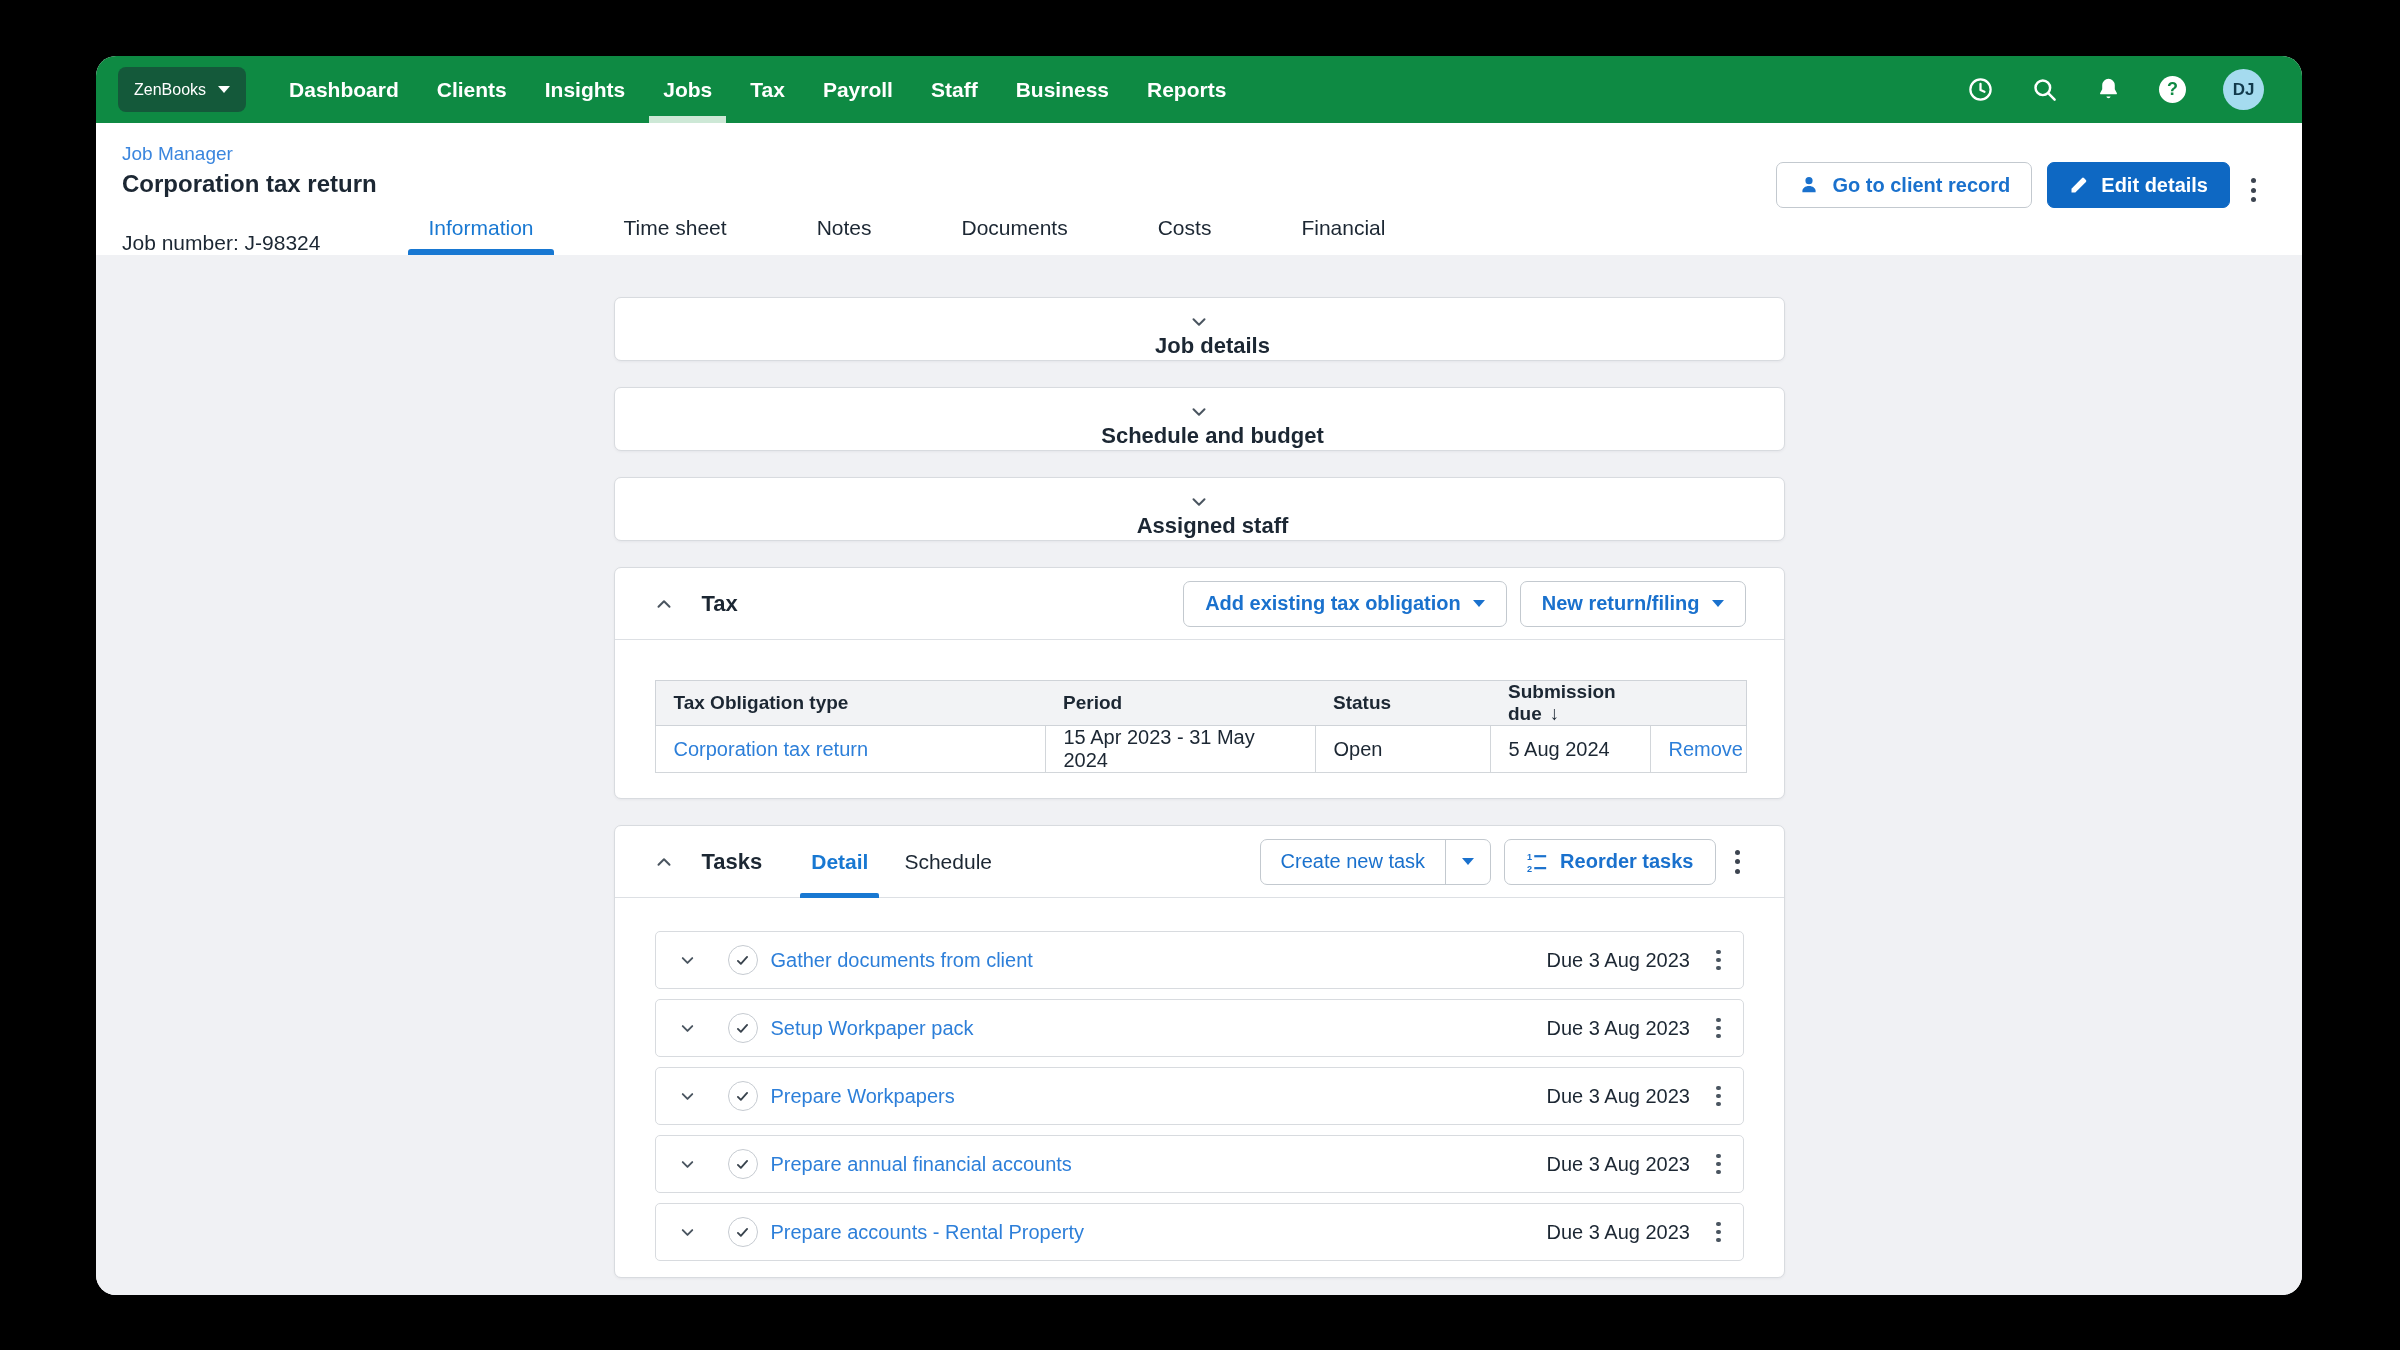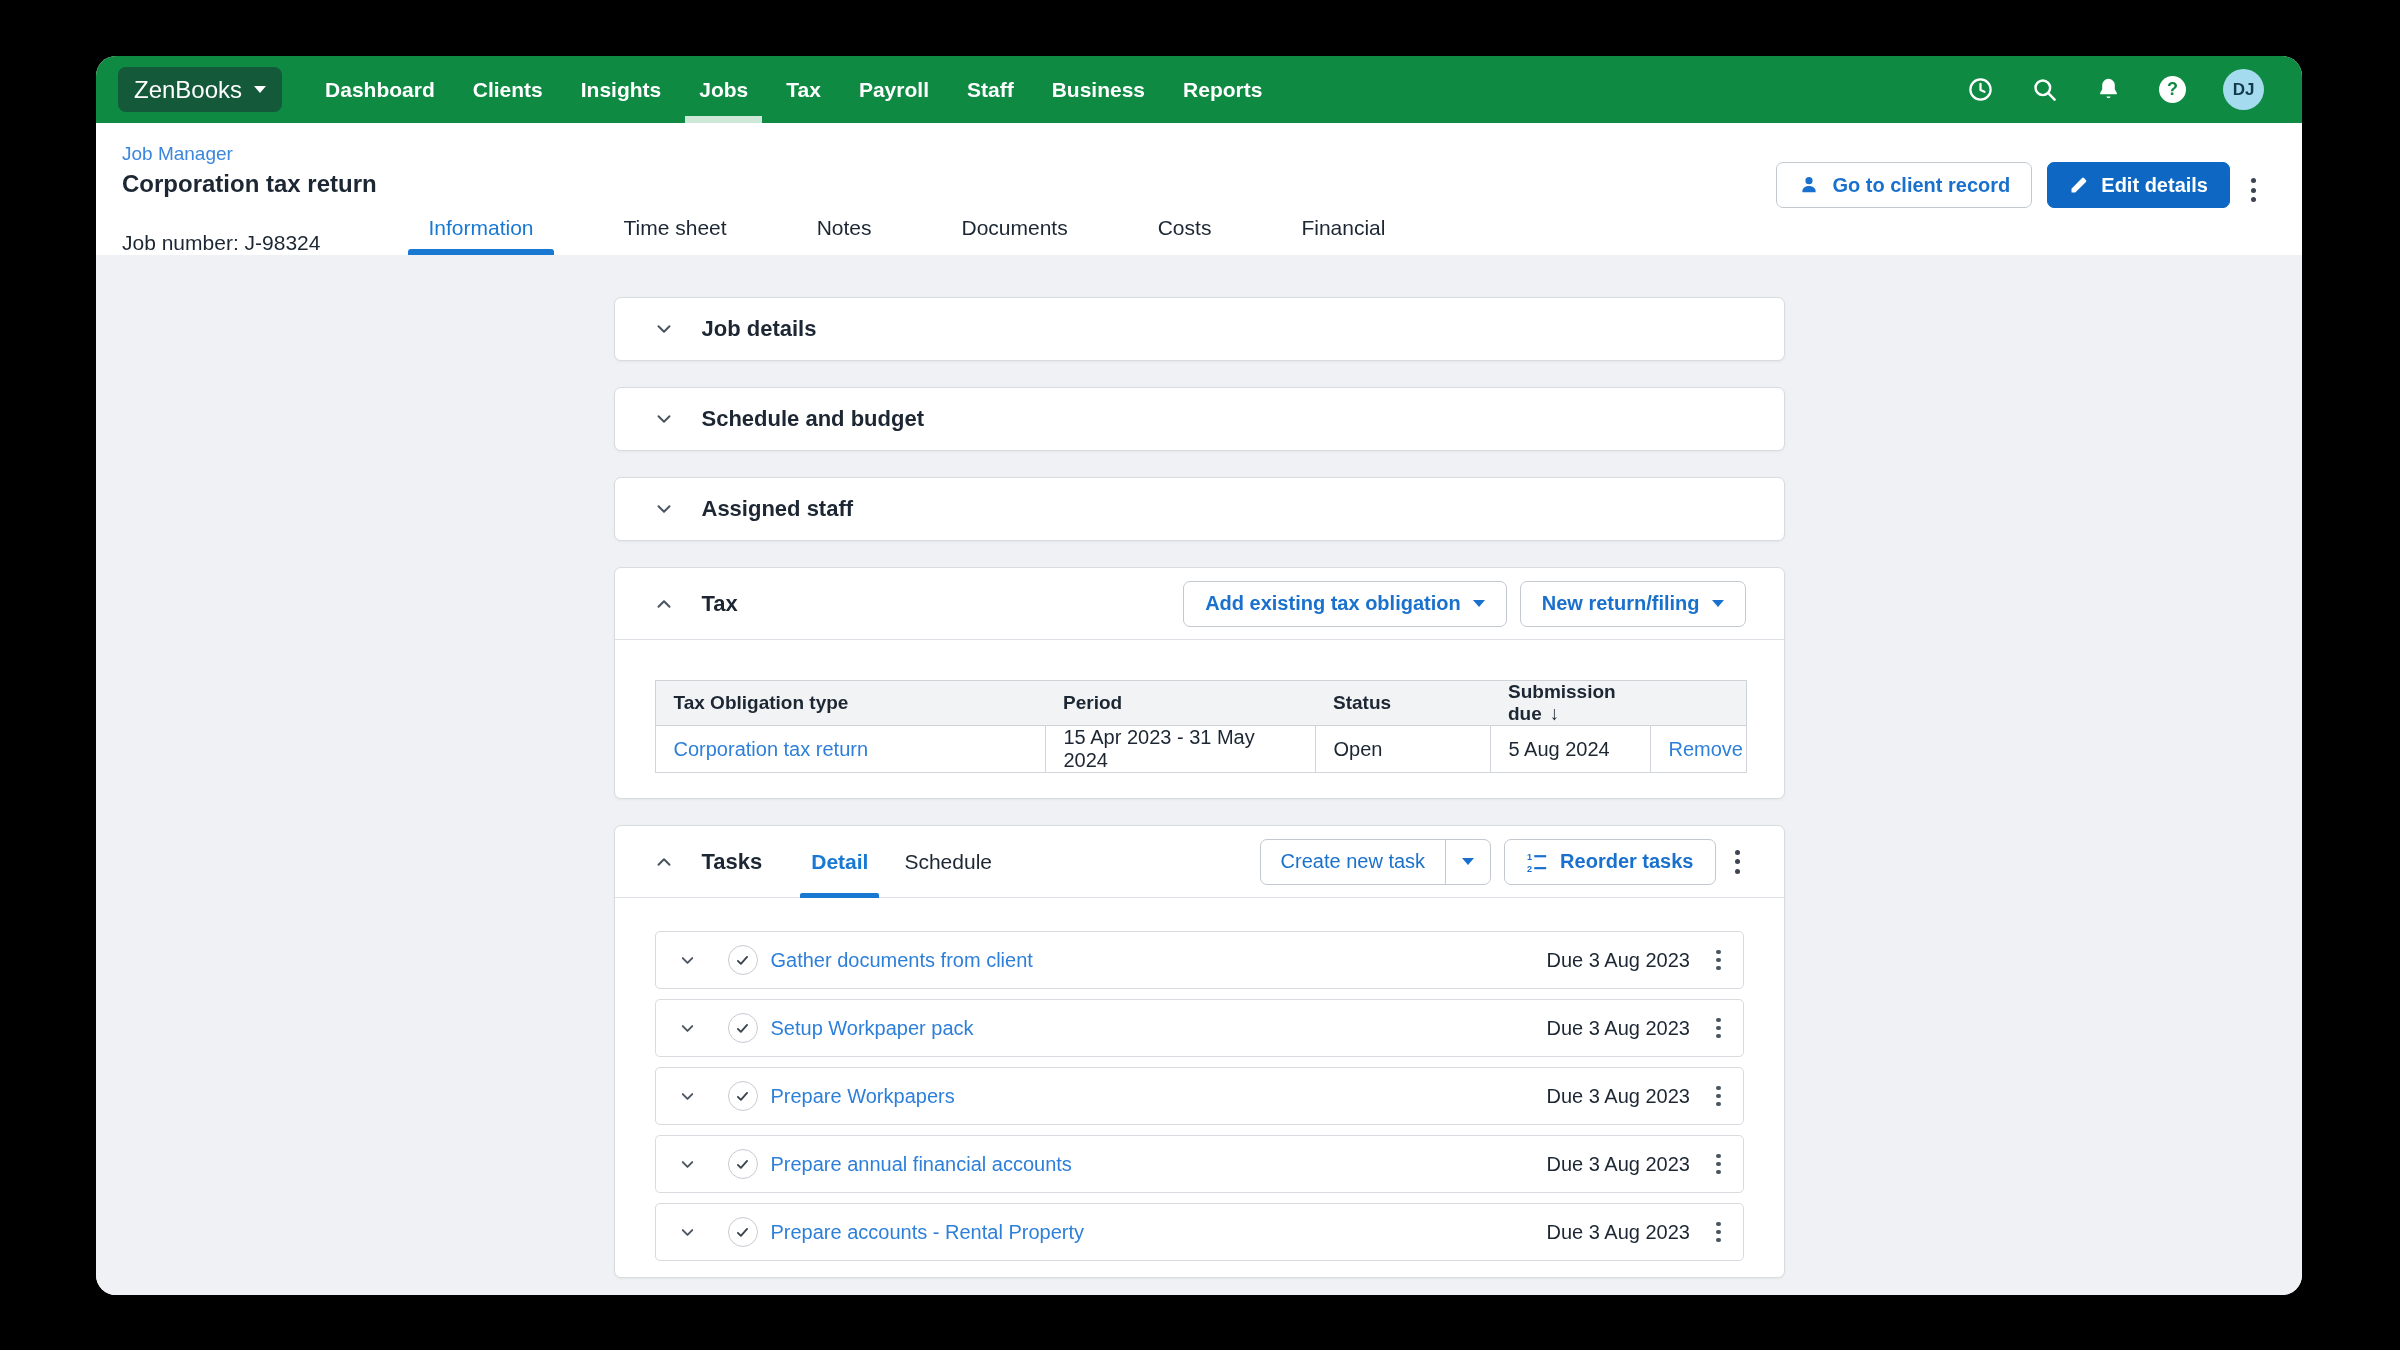--- a/index.html
+++ b/index.html
@@ -4,21 +4,21 @@
 <style>
   * { box-sizing: border-box; margin: 0; padding: 0; }
   html,body { width: 2400px; height: 1350px; }
   body { background:#000; font-family:"Liberation Sans", sans-serif; position:relative; }
 
   .card { position:absolute; left:96px; top:56px; width:2206px; height:1239px;
           background:#fff; border-radius:20px; overflow:hidden; display:flex; flex-direction:column; }
 
   
   .topnav { flex:0 0 67px; height:67px; background:#0E8A43; display:flex; align-items:center; padding:0 38px 0 22px; }
-  .brand { height:45px; background:#14593A; border:none; border-radius:8px; color:#fff; font-size:24px; font-weight:500;
+  .brand { height:45px; background:#14593A; border:none; border-radius:8px; color:#fff; font-size:16px; font-weight:500;
            display:flex; align-items:center; gap:12px; padding:0 16px; cursor:pointer; font-family:inherit; }
   .caret-sm { width:0; height:0; border-left:6.5px solid transparent; border-right:6.5px solid transparent; border-top:7.5px solid currentColor; }
   .nav-items { display:flex; height:100%; margin-left:24px; }
   .nav-item { position:relative; display:flex; align-items:center; padding:0 19px; color:#fff; font-size:21px; font-weight:700; cursor:pointer; }
   .nav-item.active::after { content:""; position:absolute; bottom:0; left:5px; right:5px; height:7px; background:#CDE8D6; }
   .nav-icons { margin-left:auto; display:flex; align-items:center; gap:37px; }
   .nav-icon { color:#fff; display:flex; cursor:pointer; }
   .help-badge { width:27px; height:27px; border-radius:50%; background:#fff; color:#0E8A43; font-weight:700; font-size:18px;
                 display:flex; align-items:center; justify-content:center; cursor:pointer; }
   .avatar { width:41px; height:41px; border-radius:50%; background:#A5DBEF; color:#123A4C; font-weight:700; font-size:17px;
@@ -41,21 +41,21 @@
   .btn-primary { background:#0E68C3; border:1px solid #0E68C3; color:#fff; }
   .kebab { display:flex; flex-direction:column; gap:4.5px; padding:6px; cursor:pointer; color:#3C4450; background:none; border:none; }
   .kebab i { width:5px; height:5px; border-radius:50%; background:currentColor; display:block; }
   .kebab.small { gap:3.5px; }
   .kebab.small i { width:4.5px; height:4.5px; }
 
   
   .content { flex:1; background:#F0F1F4; display:flex; flex-direction:column; align-items:center; padding-top:42px; overflow:hidden; }
   .panel { width:1171px; background:#fff; border:1px solid #D8DBDF; border-radius:7px; box-shadow:0 1px 3px rgba(16,24,32,0.05);
            margin-bottom:26px; flex:0 0 auto; }
-  .panel.collapsed { height:64px; display:flex; align-items:center; padding:0 38px; cursor:pointer; }
+  .panel.collapsed { height:64px; display:flex; align-items:center; padding:13px 38px; cursor:pointer;flex-direction:column; }
   .chev { color:#4A5560; display:flex; }
   .panel-title { font-size:22px; font-weight:700; color:#1C2733; margin-left:27px; }
   .panel-head { height:72px; display:flex; align-items:center; padding:0 38px; border-bottom:1px solid #DDE0E4; }
   .head-actions { margin-left:auto; display:flex; align-items:center; gap:13px; }
 
   
   .tax-panel { height:232px; }
   .tax-body { padding:40px 40px 0; }
   .tax-table { width:100%; border-collapse:collapse; table-layout:fixed; border:1px solid #CFD3D8; }
   .tax-table th { height:42px; background:#F2F3F5; font-size:19px; font-weight:700; color:#1C2733; text-align:left;

